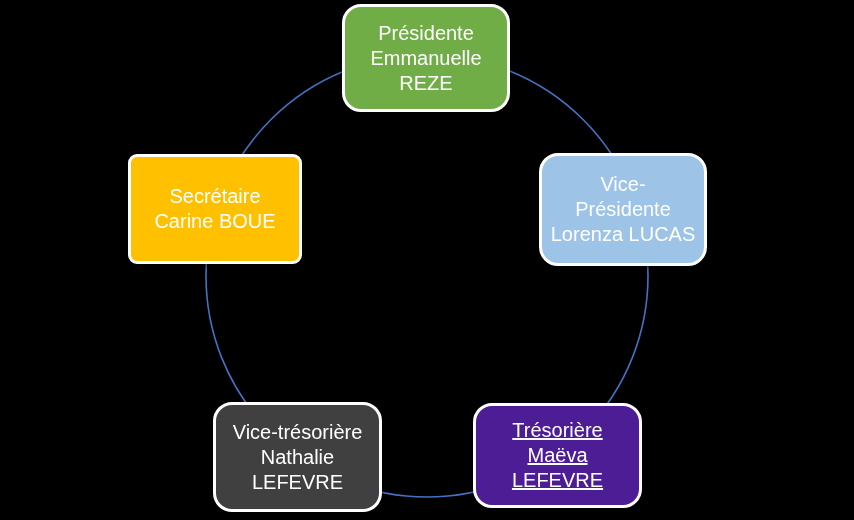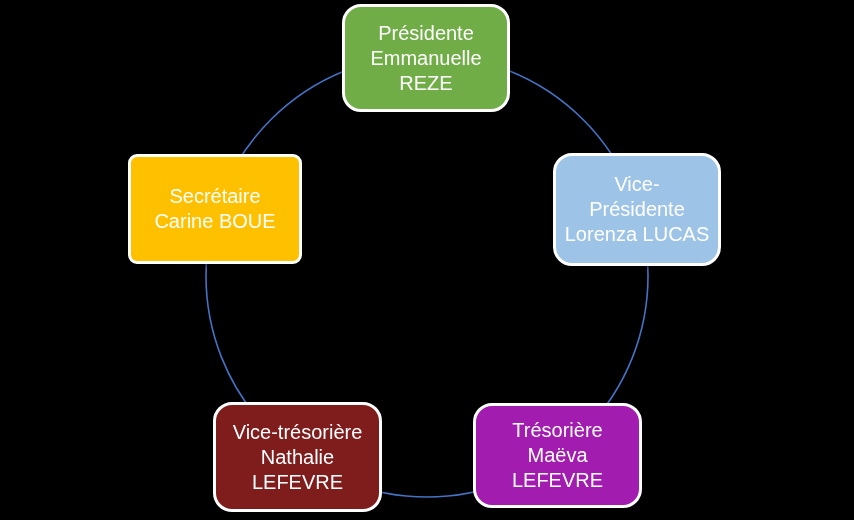--- a/index.html
+++ b/index.html
@@ -36,21 +36,21 @@
     line-height: 1.25;
     white-space: pre-line;
     box-shadow: 0 2px 4px rgba(0,0,0,0.55);
   }
   .node-text {
     display: block;
     width: 100%;
     padding: 0 4px;
   }
   .n-presidente      { left: 342px; top:   4px; width: 168px; height: 108px; }
-  .n-vice-presidente { left: 553px; top: 153px; width: 168px; height: 113px; }
+  .n-vice-presidente { left: 539px; top: 153px; width: 168px; height: 113px; }
   .n-secretaire      { left: 128px; top: 154px; width: 174px; height: 110px; }
   .n-tresoriere      { left: 473px; top: 403px; width: 169px; height: 105px; }
   .n-vice-tresoriere { left: 213px; top: 402px; width: 169px; height: 110px; }
 </style>
 </head>
 <body>
 
 <div class="canvas">
 
   <svg class="connector-svg" viewBox="0 0 854 520" xmlns="http://www.w3.org/2000/svg">
@@ -62,27 +62,27 @@
 Emmanuelle
 REZE</span>
   </div>
 
   <div class="node n-vice-presidente" style="background-color: rgb(157, 195, 230);">
     <span class="node-text">Vice-
 Présidente
 Lorenza LUCAS</span>
   </div>
 
-  <div class="node n-tresoriere" style="background-color: #a21caf;">
+  <div class="node n-tresoriere" style="background-color: #4c1d95; text-decoration: underline;">
     <span class="node-text">Trésorière
 Maëva
 LEFEVRE</span>
   </div>
 
-  <div class="node n-vice-tresoriere" style="background-color: #7f1d1d;">
+  <div class="node n-vice-tresoriere" style="background-color: #404040;">
     <span class="node-text">Vice-trésorière
 Nathalie
 LEFEVRE</span>
   </div>
 
   <div class="node n-secretaire" style="background-color: rgb(255, 192, 0); border-radius: 9px;">
     <span class="node-text">Secrétaire
 Carine BOUE</span>
   </div>
 

